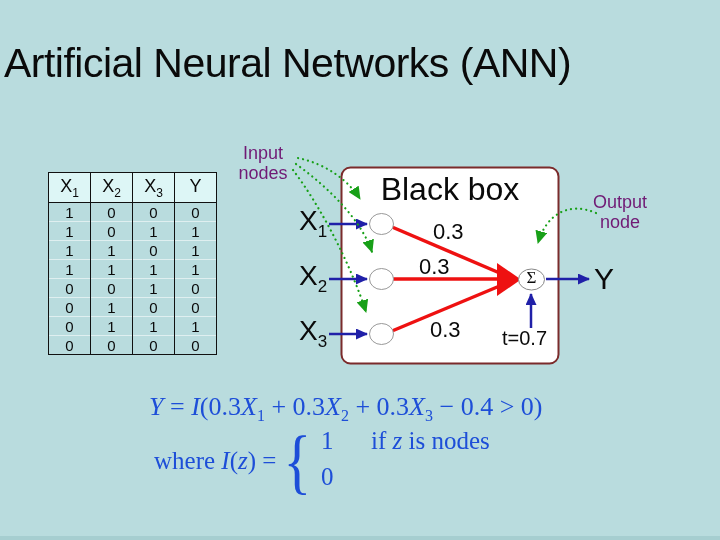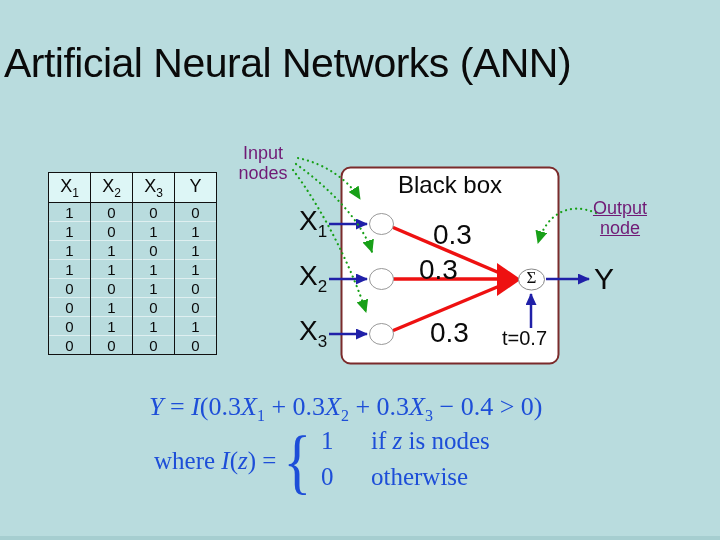--- a/index.html
+++ b/index.html
@@ -34,36 +34,36 @@
     border-left:1.6px solid #111;border-right:1.6px solid #111;
     border-top:1px solid rgba(255,255,255,0.55);
     font-size:15px;color:#0a0a0a;text-align:center;padding:0;
   }
   .truth-table tr:last-child td{border-bottom:1.6px solid #111;}
   .truth-table sub{font-size:12px;}
   
   .diagram-svg{position:absolute;left:0;top:0;width:720px;height:540px;}
   
   .lbl{position:absolute;color:#0a0a0a;white-space:nowrap;}
-  .box-title{left:342px;top:171px;width:216px;text-align:center;font-size:24px;}
+  .box-title{left:342px;top:171px;width:216px;text-align:center;font-size:32px;}
   .x-label{font-size:28px;line-height:30px;}
   .x-label sub{font-size:17px;}
   .x1{left:299px;top:206px;} .x2{left:299px;top:261px;} .x3{left:299px;top:316px;}
-  .w-label{font-size:28px;}
+  .w-label{font-size:22px;}
   .w1{left:433px;top:219px;} .w2{left:419px;top:254px;} .w3{left:430px;top:317px;}
   .t-label{left:502px;top:327px;font-size:20px;}
   .y-label{left:594px;top:262px;font-size:30px;}
   .sigma{left:519px;top:268px;width:25px;text-align:center;
          font-family:"Liberation Serif",serif;font-size:17px;}
   .callout{
     position:absolute;text-align:center;
     font-size:18px;line-height:20px;color:#701a75;white-space:normal;
   }
   .callout-in{left:229px;top:143px;width:68px;}
-  .callout-out{left:582px;top:198px;width:76px;text-decoration:underline;}
+  .callout-out{left:582px;top:192px;width:76px;}
   
   .formula{font-family:"Liberation Serif",serif;color:#1d4ed8;}
   .f1{position:absolute;left:149px;top:392px;font-size:26px;}
   .f1 sub,.f2 sub{font-size:16px;}
   .it{font-style:italic;}
   .f2{position:absolute;left:154px;top:427px;display:flex;align-items:center;font-size:25px;}
   .brace{font-size:72px;font-weight:300;line-height:0.9;margin:0 6px 0 4px;transform:scaleX(0.8);}
   .cases{display:flex;flex-direction:column;row-gap:4px;}
   .case-row{display:flex;align-items:baseline;height:32px;}
   .case-val{display:inline-block;width:22px;margin-right:28px;}
@@ -202,19 +202,18 @@
   <div class="formula f2">
     <span><span>where </span><span class="it">I</span><span>(</span><span class="it">z</span><span>) = </span></span>
     <span class="brace">{</span>
     <span class="cases">
       <span class="case-row">
         <span class="case-val">1</span>
         <span><span>if </span><span class="it">z</span><span> is nodes</span></span>
       </span>
       <span class="case-row">
         <span class="case-val">0</span>
-        <span>otherwise</span>
       </span>
     </span>
   </div>
 
   <div class="bottom-bar"></div>
 </div>
 
 </body></html>

